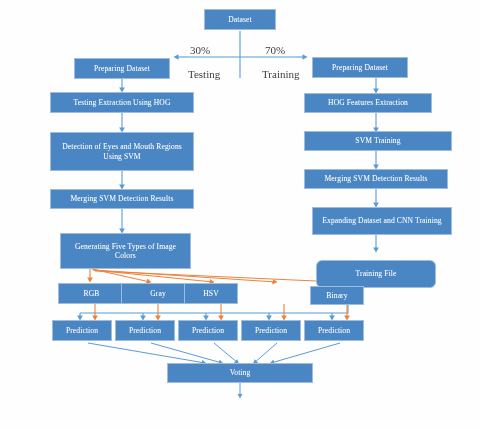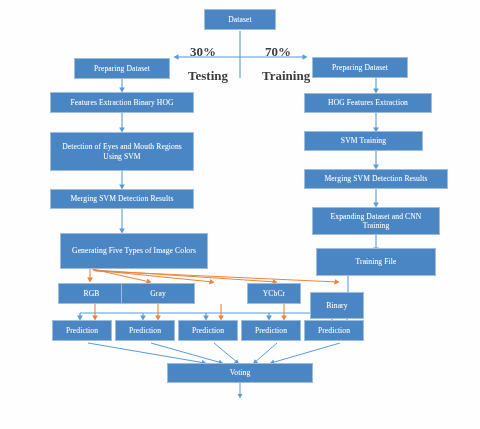--- a/index.html
+++ b/index.html
@@ -25,24 +25,23 @@
     font-size:7.6px;
     line-height:1.22;
     letter-spacing:.1px;
     padding:1px 8px;
     text-shadow:0 0 1px rgba(255,255,255,.25);
   }
   .node span{display:block;width:100%;}
   .edge-label{
     position:absolute;
     color:#3d3d3d;
-    font-size:13px;
+    font-size:11px;
     font-family:"Liberation Serif", serif;
     white-space:nowrap;
-    font-weight:bold;
   }
 </style>
 </head>
 <body>
 
 <div id="canvas">
 
   <svg id="wires" viewBox="0 0 480 429" xmlns="http://www.w3.org/2000/svg">
     <defs>
       <marker id="ab" markerWidth="7" markerHeight="7" refX="3.2" refY="2.6" orient="auto" markerUnits="strokeWidth">
@@ -120,61 +119,61 @@
 
   <div class="edge-label" style="left:190px;top:44px;">30%</div>
   <div class="edge-label" style="left:265px;top:44px;">70%</div>
   <div class="edge-label" style="left:188px;top:68px;">Testing</div>
   <div class="edge-label" style="left:262px;top:68px;text-align:center;">Training</div>
 
   <div class="node" style="left:74px;top:58px;width:96px;height:21px;">
     <span>Preparing Dataset</span>
   </div>
   <div class="node" style="left:50px;top:92px;width:144px;height:21px;">
-    <span>Features Extraction Binary HOG</span>
+    <span>Testing Extraction Using HOG</span>
   </div>
   <div class="node" style="left:50px;top:132px;width:144px;height:39px;">
     <span>Detection of Eyes and Mouth Regions Using SVM</span>
   </div>
   <div class="node" style="left:50px;top:189px;width:144px;height:20px;">
     <span>Merging SVM Detection Results</span>
   </div>
-  <div class="node" style="left:60px;top:233px;width:148px;height:36px;">
+  <div class="node" style="left:60px;top:233px;width:131px;height:36px;">
     <span>Generating Five Types of Image Colors</span>
   </div>
 
   <div class="node" style="left:312px;top:57px;width:96px;height:21px;">
     <span>Preparing Dataset</span>
   </div>
   <div class="node" style="left:304px;top:93px;width:128px;height:20px;">
     <span>HOG Features Extraction</span>
   </div>
-  <div class="node" style="left:304px;top:131px;width:119px;height:20px;">
+  <div class="node" style="left:304px;top:131px;width:148px;height:20px;">
     <span>SVM Training</span>
   </div>
   <div class="node" style="left:304px;top:169px;width:144px;height:20px;">
     <span>Merging SVM Detection Results</span>
   </div>
-  <div class="node" style="left:312px;top:207px;width:128px;height:28px;">
+  <div class="node" style="left:312px;top:207px;width:140px;height:28px;">
     <span>Expanding Dataset and CNN Training</span>
   </div>
-  <div class="node" style="left:316px;top:248px;width:120px;height:28px;">
+  <div class="node" style="left:316px;top:260px;width:120px;height:28px;border-radius:6px;">
     <span>Training File</span>
   </div>
 
   <div class="node" style="left:58px;top:283px;width:67px;height:21px;">
     <span>RGB</span>
   </div>
   <div class="node" style="left:121px;top:283px;width:74px;height:21px;">
     <span>Gray</span>
   </div>
-  <div class="node" style="left:247px;top:283px;width:54px;height:21px;">
-    <span>YCbCr</span>
+  <div class="node" style="left:184px;top:283px;width:54px;height:21px;">
+    <span>HSV</span>
   </div>
-  <div class="node" style="left:310px;top:292px;width:54px;height:27px;">
+  <div class="node" style="left:310px;top:286px;width:54px;height:19px;">
     <span>Binary</span>
   </div>
 
   <div class="node" style="left:52px;top:320px;width:60px;height:21px;">
     <span>Prediction</span>
   </div>
   <div class="node" style="left:115px;top:320px;width:60px;height:21px;">
     <span>Prediction</span>
   </div>
   <div class="node" style="left:178px;top:320px;width:60px;height:21px;">

